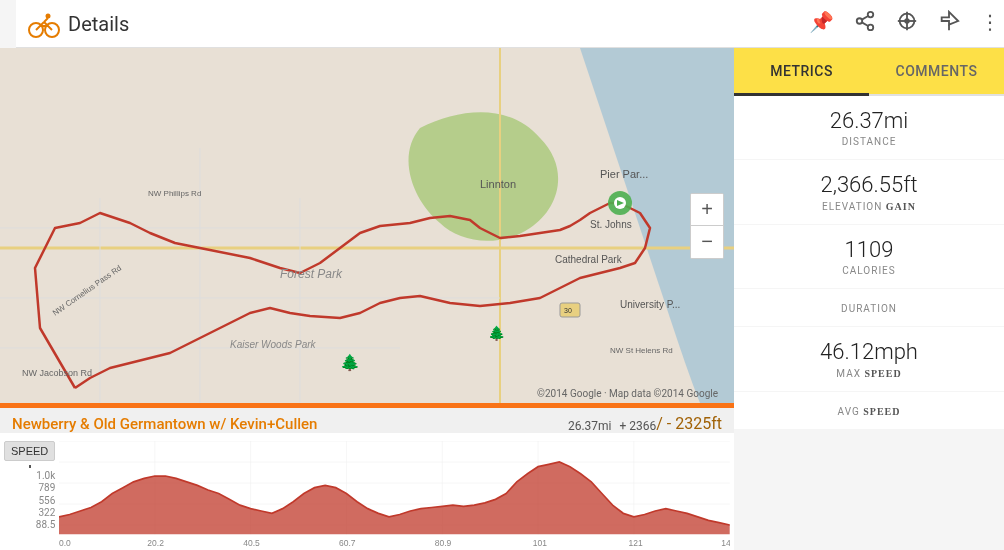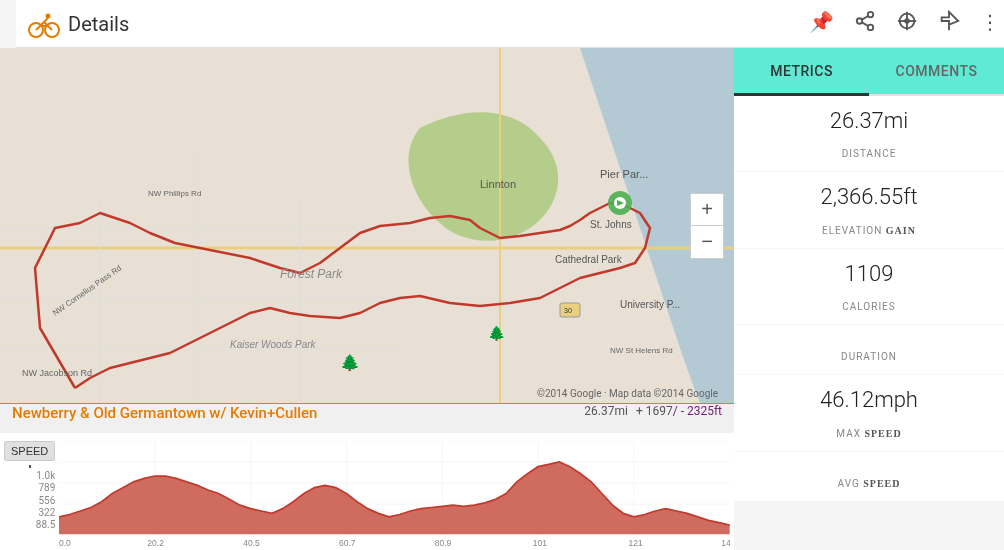--- a/index.html
+++ b/index.html
@@ -159,21 +159,21 @@
       height: 502px;
       background: #f5f5f5;
       display: flex;
       flex-direction: column;
     }
 
     
     .tabs {
       display: flex;
       height: 48px;
-      background: #5eead4;
+      background: #fde047;
       border-bottom: 2px solid #e0e0e0;
     }
     .tab {
       flex: 1;
       display: flex;
       align-items: center;
       justify-content: center;
       font-size: 14px;
       font-weight: 500;
       cursor: pointer;
@@ -203,44 +203,44 @@
       font-size: 22px;
       font-weight: 300;
       color: #222;
       line-height: 1.2;
     }
     .metric-label {
       font-size: 10px;
       color: #888;
       text-transform: uppercase;
       letter-spacing: 1px;
-      margin-top: 14px;
+      margin-top: 2px;
     }
     .metric-label strong {
       font-weight: 700;
       color: #555;
       font-family: Liberation Serif, serif;
     }
 
     
     .route-path {
       fill: none;
       stroke: #c0392b;
       stroke-width: 2.5;
       stroke-linejoin: round;
     }
 
     
     .activity-info-row {
       display: flex;
-      align-items: flex-start;
+      align-items: flex-end;
       height: 30px;
       background: #f0f0f0;
       padding: 0 12px;
-      border-top: 1px solid #f97316;
+      border-top: 5px solid #f97316;
     }
   </style>
 </head>
 <body>
 
 <div class="header-actions">
 
   <svg width="32" height="32" viewBox="0 0 32 32" style="margin-right:8px;">
     <circle cx="8" cy="22" r="7" fill="none" stroke="#e57c00" stroke-width="2"></circle>
     <circle cx="24" cy="22" r="7" fill="none" stroke="#e57c00" stroke-width="2"></circle>
@@ -406,22 +406,22 @@
         <button class="map-btn">−</button>
       </div>
 
       
       <div class="map-copyright">©2014 Google · Map data ©2014 Google</div>
     </div>
 
     <div class="activity-info-row">
       <span style="font-size:15px;color:#e57c00;font-weight:500;flex:1;">Newberry &amp; Old Germantown w/ Kevin+Cullen</span>
       <span style="font-size:12px;color:#555;margin-right:8px;">26.37mi</span>
-      <span style="font-size:12px;color:#555;">+ 1697</span>
-      <span style="font-size:12px;color:#701a75;">/ - 2325ft</span>
+      <span style="font-size:12px;color:#555;">+ 2366</span>
+      <span style="font-size:16px;color:#a16207;">/ - 2325ft</span>
     </div>
 
     <div class="chart-area">
       <div class="chart-label-col">
         <button class="speed-button">SPEED</button>
         <div style="width:2px;height:4px;background:#555;margin:2px auto;"></div>
         <div class="chart-y-labels">
           <span>1.0k</span>
           <span>789</span>
           <span>556</span>

